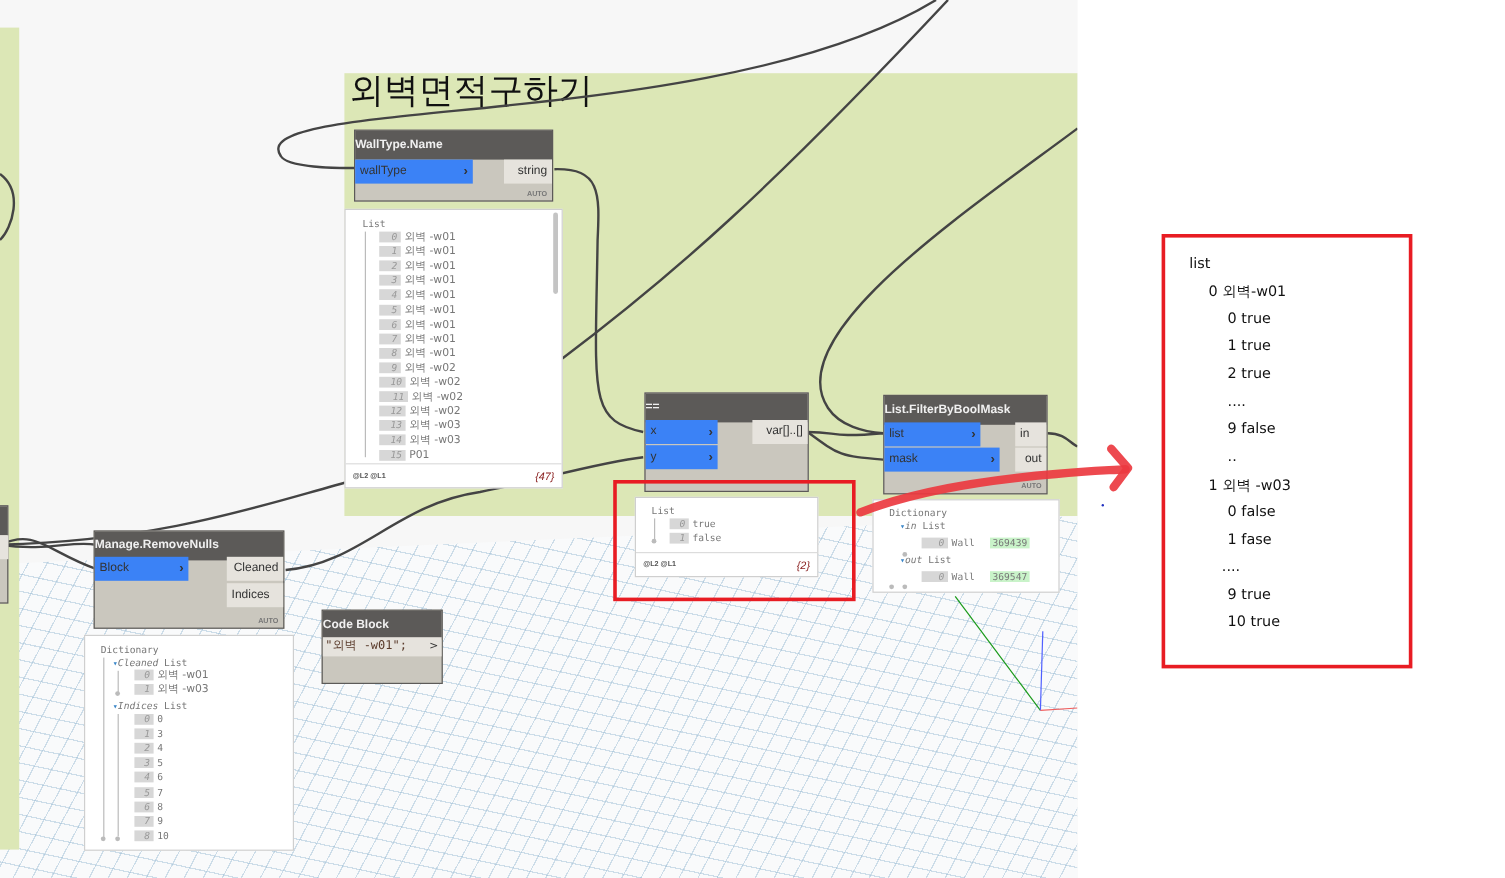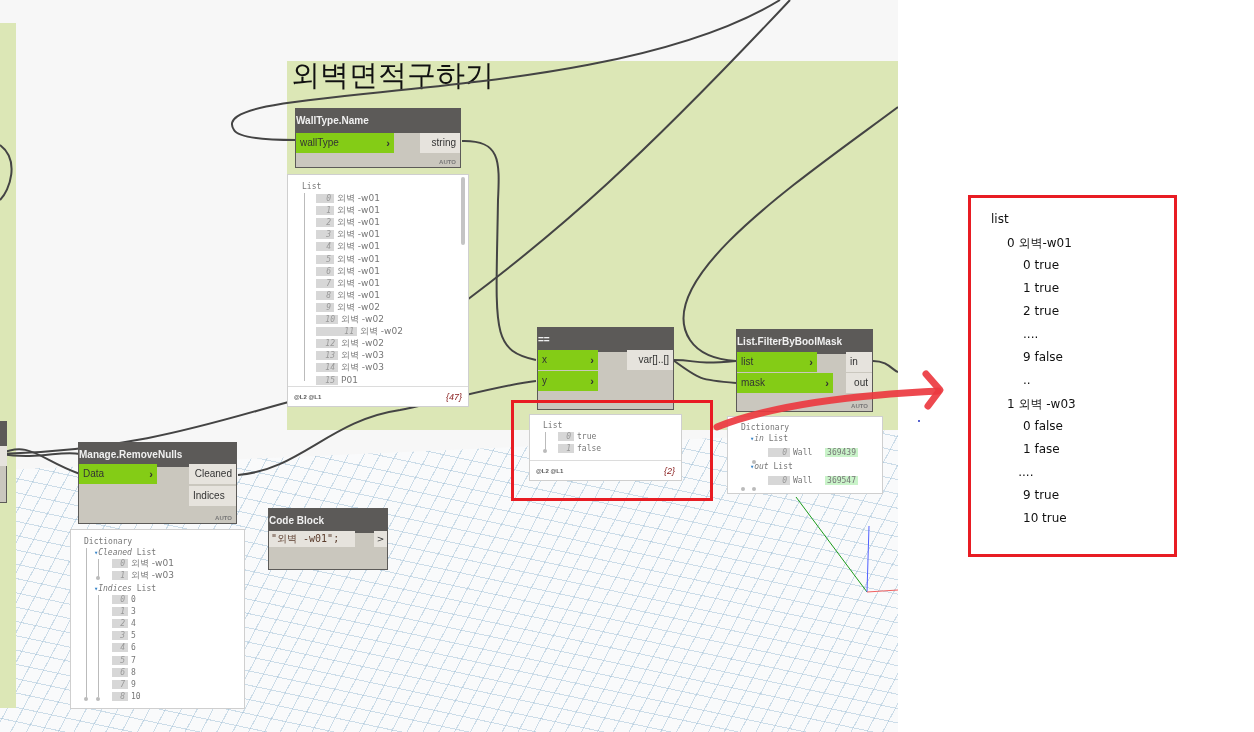--- a/index.html
+++ b/index.html
@@ -11,21 +11,21 @@
       repeating-linear-gradient(-62deg, transparent 0 13px, rgba(150,185,210,0.45) 13px 14px),
       #f9fafb;
     clip-path: polygon(0 40px, 898px 0, 898px 302px, 0 302px);
   }
   .group { position: absolute; background: #dce7b6; }
   .group-title { position: absolute; font-size: 29px; color: #111; font-family: "DejaVu Sans", sans-serif; letter-spacing: 0px; }
   .wires { position: absolute; left: 0; top: 0; width: 898px; height: 732px; pointer-events: none; }
   .node { position: absolute; background: #cac7be; border: 1px solid #5c5a58; }
   .node-header { height: 24px; background: #5c5a58; color: #f0f0f0; font-size: 10px; font-weight: bold; line-height: 24px; font-family: "Liberation Sans", sans-serif; }
   .port-row { position: absolute; height: 20px; font-size: 10px; line-height: 20px; color: #333; font-family: "Liberation Sans", sans-serif; }
-  .in-port { background: #84cc16; padding-left: 4px; }
+  .in-port { background: #3b82f6; padding-left: 4px; }
   .in-port .chev { position: absolute; right: 4px; top: 0; font-weight: bold; font-size: 11px; color: #333; }
   .out-port { background: #e6e3dd; padding: 0 4px; text-align: right; }
   .auto { position: absolute; right: 4px; bottom: 2px; font-size: 6px; font-weight: bold; color: #777; font-family: "Liberation Sans", sans-serif; }
   .preview { position: absolute; background: #ffffff; border: 1px solid #cfcfcf; font-family: "DejaVu Sans Mono", monospace; font-size: 8px; color: #777; }
   .pv-line { position: absolute; white-space: nowrap; height: 12px; line-height: 12px; }
   .idx { display: inline-block; background: #d7d7d7; color: #999; font-style: italic; text-align: right; padding-right: 3px; margin-right: 3px; height: 9px; line-height: 9px; }
   .pv-foot { position: absolute; left: 0; right: 0; bottom: 0; height: 20px; border-top: 1px solid #dcdcdc; font-size: 6px; color: #555; font-family: "Liberation Sans", sans-serif; }
   .pv-foot .lv { position: absolute; left: 6px; top: 7px; font-weight: bold; }
   .pv-foot .cnt { position: absolute; right: 6px; top: 5px; font-size: 9px; font-style: italic; color: #8a2020; }
   .tree-v { position: absolute; width: 1px; background: #bbb; }
@@ -94,37 +94,37 @@
         <div class="pv-line" style="left: 28px; top: 29.1px;"><span class="idx" style="width: 18px;">1</span><span class="kr">외벽 -w01</span></div>
         <div class="pv-line" style="left: 28px; top: 41.2px;"><span class="idx" style="width: 18px;">2</span><span class="kr">외벽 -w01</span></div>
         <div class="pv-line" style="left: 28px; top: 53.3px;"><span class="idx" style="width: 18px;">3</span><span class="kr">외벽 -w01</span></div>
         <div class="pv-line" style="left: 28px; top: 65.4px;"><span class="idx" style="width: 18px;">4</span><span class="kr">외벽 -w01</span></div>
         <div class="pv-line" style="left: 28px; top: 77.5px;"><span class="idx" style="width: 18px;">5</span><span class="kr">외벽 -w01</span></div>
         <div class="pv-line" style="left: 28px; top: 89.6px;"><span class="idx" style="width: 18px;">6</span><span class="kr">외벽 -w01</span></div>
         <div class="pv-line" style="left: 28px; top: 101.7px;"><span class="idx" style="width: 18px;">7</span><span class="kr">외벽 -w01</span></div>
         <div class="pv-line" style="left: 28px; top: 113.8px;"><span class="idx" style="width: 18px;">8</span><span class="kr">외벽 -w01</span></div>
         <div class="pv-line" style="left: 28px; top: 125.9px;"><span class="idx" style="width: 18px;">9</span><span class="kr">외벽 -w02</span></div>
         <div class="pv-line" style="left: 28px; top: 138px;"><span class="idx" style="width: 22px;">10</span><span class="kr">외벽 -w02</span></div>
-        <div class="pv-line" style="left: 28px; top: 150.1px;"><span class="idx" style="width: 41px;">11</span><span class="kr">외벽 -w02</span></div>
+        <div class="pv-line" style="left: 28px; top: 150.1px;"><span class="idx" style="width: 24px;">11</span><span class="kr">외벽 -w02</span></div>
         <div class="pv-line" style="left: 28px; top: 162.2px;"><span class="idx" style="width: 22px;">12</span><span class="kr">외벽 -w02</span></div>
         <div class="pv-line" style="left: 28px; top: 174.3px;"><span class="idx" style="width: 22px;">13</span><span class="kr">외벽 -w03</span></div>
         <div class="pv-line" style="left: 28px; top: 186.4px;"><span class="idx" style="width: 22px;">14</span><span class="kr">외벽 -w03</span></div>
         <div class="pv-line" style="left: 28px; top: 198.5px;"><span class="idx" style="width: 22px;">15</span><span class="kr">P01</span></div>
       </div>
     <div style="position:absolute;right:3px;top:2px;width:4px;height:68px;background:#c4c4c4;border-radius:2px;"></div>
     <div class="pv-foot">
       <span class="lv">@L2 @L1</span>
       <span class="cnt">{47}</span>
     </div>
   </div>
 
   <div class="node" style="left:78px;top:442px;width:159px;height:82px;">
     <div class="node-header">Manage.RemoveNulls</div>
     <div class="port-row in-port" style="left:0;top:21px;width:78px;">
-      <span>Data</span>
+      <span>Block</span>
       <span class="chev">›</span>
     </div>
     <div class="port-row out-port" style="right:0;top:21px;width:47px;">
       <span>Cleaned</span>
     </div>
     <div class="port-row out-port" style="right:0;top:43px;width:47px;text-align:left;">
       <span>Indices</span>
     </div>
     <div class="auto">AUTO</div>
   </div>
@@ -153,21 +153,21 @@
         <div class="pv-line" style="left: 41px; top: 88.2px;"><span class="idx" style="width: 16px;">2</span><span>4</span></div>
         <div class="pv-line" style="left: 41px; top: 100.3px;"><span class="idx" style="width: 16px;">3</span><span>5</span></div>
         <div class="pv-line" style="left: 41px; top: 112.4px;"><span class="idx" style="width: 16px;">4</span><span>6</span></div>
         <div class="pv-line" style="left: 41px; top: 124.5px;"><span class="idx" style="width: 16px;">5</span><span>7</span></div>
         <div class="pv-line" style="left: 41px; top: 136.6px;"><span class="idx" style="width: 16px;">6</span><span>8</span></div>
         <div class="pv-line" style="left: 41px; top: 148.7px;"><span class="idx" style="width: 16px;">7</span><span>9</span></div>
         <div class="pv-line" style="left: 41px; top: 160.8px;"><span class="idx" style="width: 16px;">8</span><span>10</span></div>
       </div>
   </div>
 
-  <div class="node" style="left:268px;top:508px;width:120px;height:62px;">
+  <div class="node" style="left:268px;top:508px;width:101px;height:62px;">
     <div class="node-header">Code Block</div>
     <div style="position:absolute;left:0;top:22px;width:86px;height:16px;background:#e6e3dd;font-family:'DejaVu Sans Mono',monospace;font-size:10px;color:#5a3b2b;line-height:16px;padding-left:2px;white-space:nowrap;overflow:hidden;">
       <span>"외벽 -w01";</span>
     </div>
     <div style="position:absolute;right:0;top:22px;width:13px;height:16px;background:#e6e3dd;font-size:9px;line-height:16px;text-align:center;color:#333;">
       <span>&gt;</span>
     </div>
   </div>
 
   <div class="node" style="left:537px;top:327px;width:137px;height:83px;">

